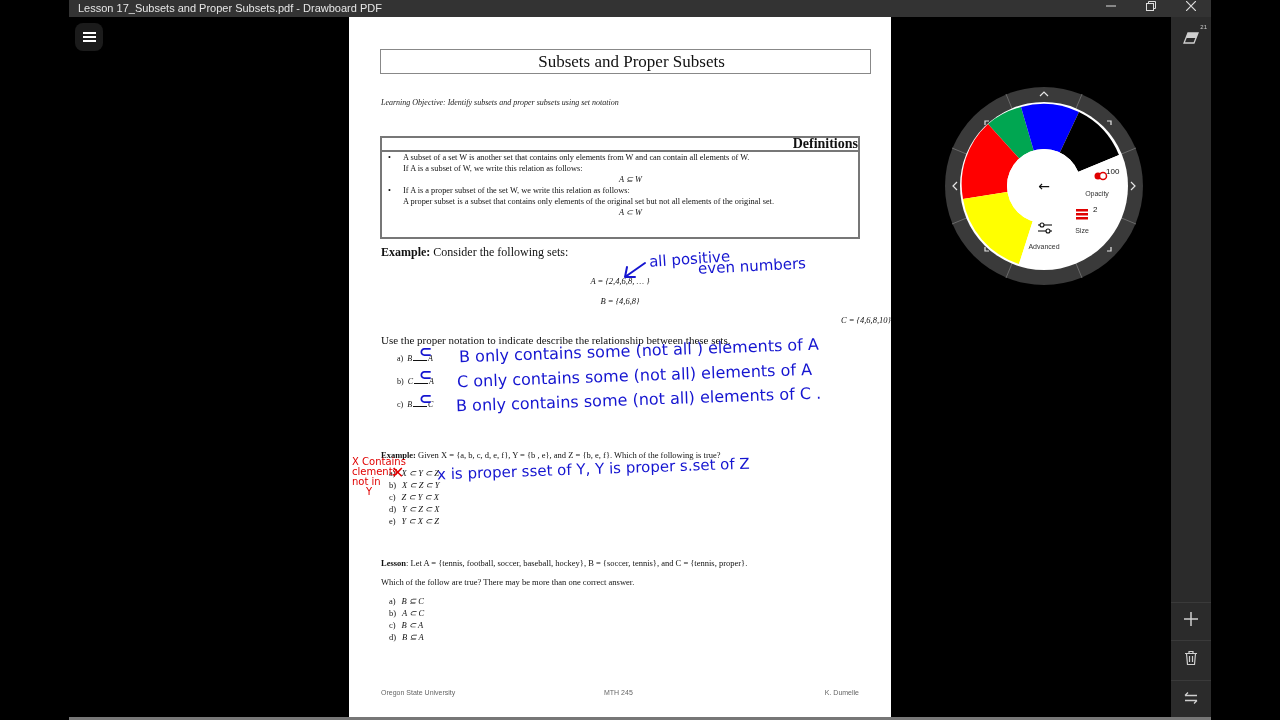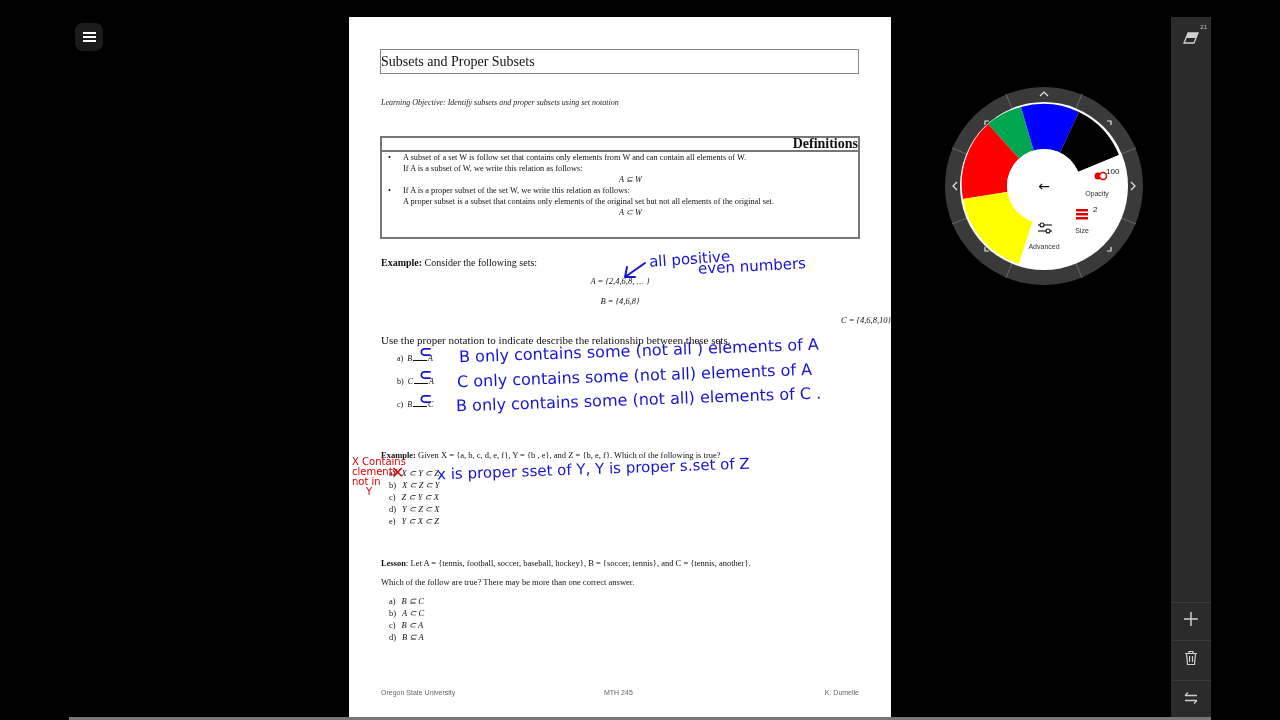--- a/index.html
+++ b/index.html
@@ -5,30 +5,30 @@
   html, body { margin:0; padding:0; }
   body { width:1280px; height:720px; background:#000; position:relative; overflow:hidden; font-family:"Liberation Sans", sans-serif; }
   .window { position:absolute; left:69px; top:0; width:1142px; height:720px; background:#000; }
   .titlebar { position:absolute; left:0; top:0; width:1142px; height:17px; background:#333333; color:#e6e6e6; font-size:11px; line-height:17px; }
   .titlebar .title { position:absolute; left:9px; top:0; }
   .win-btn { position:absolute; top:0; width:40px; height:17px; color:#ddd; text-align:center; font-size:12px; line-height:15px; cursor:pointer; }
   .menu-btn { position:absolute; left:6px; top:23px; width:28px; height:28px; background:#1b1b1b; border-radius:8px; display:flex; align-items:center; justify-content:center; cursor:pointer; }
   .menu-btn span { display:block; width:13px; height:2px; background:#fff; box-shadow:0 -4px 0 #fff, 0 4px 0 #fff; }
 
   .page { position:absolute; left:280px; top:17px; width:542px; height:701px; background:#fff; font-family:"Liberation Serif", serif; color:#111; }
-  .title-box { position:absolute; left:31px; top:32px; width:477px; height:23px; border:1px solid #888; text-align:left; font-size:14px; line-height:23px; }
+  .title-box { position:absolute; left:31px; top:32px; width:477px; height:23px; border:1px solid #888; text-align:center; font-size:17px; line-height:23px;padding-left:12px; }
   .objective { position:absolute; left:32px; top:81px; font-size:8px; font-style:italic; color:#222; }
 
   .def-box { position:absolute; left:31px; top:119px; width:476px; height:99px; border:2px solid #777; font-size:8.3px; }
   .def-head { height:12px; border-bottom:2px solid #777; text-align:right; font-weight:bold; line-height:12px; font-size:14px; }
   .def-item { position:relative; padding-left:21px; line-height:11px; }
   .def-item .bullet { position:absolute; left:6px; top:0; }
   .def-center { text-align:center; font-style:italic; }
 
-  .ex1-label { position:absolute; left:32px; top:240px; font-size:10px; }
+  .ex1-label { position:absolute; left:32px; top:228px; font-size:12px; }
   .bold { font-weight:bold; }
   .set-line { position:absolute; left:0; width:542px; text-align:center; font-size:8.5px; font-style:italic; }
   .instr { position:absolute; left:32px; top:317px; font-size:11px; }
   .q-line { position:absolute; left:48px; font-size:8px; }
   .q-line .var { font-style:italic; }
   .blank { display:inline-block; width:14px; border-bottom:1px solid #111; margin:0 1px; }
 
   .ex2 { position:absolute; left:32px; top:433px; font-size:8.5px; }
   .opt { position:absolute; left:40px; font-size:8.5px; }
   .opt .m { font-style:italic; margin-left:6px; }
@@ -45,34 +45,53 @@
   .tb-count { position:absolute; right:4px; top:3px; font-size:6px; color:#ccc; }
   .tb-sep { position:absolute; left:0; width:40px; height:1px; background:#3a3a3a; }
 
   .radial { position:absolute; left:945px; top:87px; width:198px; height:198px; }
   .bottombar { position:absolute; left:69px; top:717px; width:1142px; height:3px; background:#777; }
 </style>
 </head>
 <body>
 
 <div class="window">
+  <div class="titlebar">
+    <span class="title">Lesson 17_Subsets and Proper Subsets.pdf - Drawboard PDF</span>
+    <div class="win-btn" style="left:1022px;">
+      <svg width="10" height="10">
+          <line x1="0" y1="5" x2="10" y2="5" stroke="#ddd" stroke-width="1"></line>
+        </svg>
+    </div>
+    <div class="win-btn" style="left:1062px;">
+      <svg width="10" height="10">
+          <rect x="0.5" y="2.5" width="7" height="7" fill="none" stroke="#ddd"></rect>
+          <path d="M2.5 2.5 V0.5 H9.5 V7.5 H7.5" fill="none" stroke="#ddd"></path>
+        </svg>
+    </div>
+    <div class="win-btn" style="left:1102px;">
+      <svg width="10" height="10">
+          <path d="M0 0 L10 10 M10 0 L0 10" stroke="#ddd" stroke-width="1.2"></path>
+        </svg>
+    </div>
+  </div>
 
   <div class="menu-btn">
     <span></span>
   </div>
 
   <div class="page">
     <div class="title-box">Subsets and Proper Subsets</div>
     <div class="objective">Learning Objective: Identify subsets and proper subsets using set notation</div>
 
     <div class="def-box">
       <div class="def-head">Definitions</div>
       <div class="def-item">
         <span class="bullet">•</span>
-        <div>A subset of a set W is follow set that contains only elements from W and can contain all elements of W.</div>
+        <div>A subset of a set W is another set that contains only elements from W and can contain all elements of W.</div>
         <div>If A is  a subset of W, we write this relation as follows:</div>
         <div class="def-center">A ⊆ W</div>
       </div>
       <div class="def-item">
         <span class="bullet">•</span>
         <div>If A is a proper subset of the set W, we write this relation as follows:</div>
         <div>A proper subset is a subset that contains only elements of the original set but not all elements of the original set.</div>
         <div class="def-center">A ⊂ W</div>
       </div>
     </div>
@@ -103,21 +122,21 @@
       <span class="bold">Example:</span>
       <span>Given X = {a, b, c, d, e, f}, Y = {b , e}, and Z = {b, e, f}. Which of the following is true?</span>
     </div>
     <div class="opt" style="top:451px;"><span>a)</span><span class="m">X ⊂ Y ⊂ Z</span></div>
     <div class="opt" style="top:463px;"><span>b)</span><span class="m">X ⊂ Z ⊂ Y</span></div>
     <div class="opt" style="top:475px;"><span>c)</span><span class="m">Z ⊂ Y ⊂ X</span></div>
     <div class="opt" style="top:487px;"><span>d)</span><span class="m">Y ⊂ Z ⊂ X</span></div>
     <div class="opt" style="top:499px;"><span>e)</span><span class="m">Y ⊂ X ⊂ Z</span></div>
 
     <div class="ex3">
-      <span class="bold">Lesson</span><span>: Let A = {tennis, football, soccer, baseball, hockey}, B = {soccer, tennis}, and C = {tennis, another}.</span>
+      <span class="bold">Lesson</span><span>: Let A = {tennis, football, soccer, baseball, hockey}, B = {soccer, tennis}, and C = {tennis, proper}.</span>
     </div>
     <div class="ex3b">Which of the follow are true? There may be more than one correct answer.</div>
     <div class="opt" style="top:579px;"><span>a)</span><span class="m">B ⊆ C</span></div>
     <div class="opt" style="top:591px;"><span>b)</span><span class="m">A ⊂ C</span></div>
     <div class="opt" style="top:603px;"><span>c)</span><span class="m">B ⊂ A</span></div>
     <div class="opt" style="top:615px;"><span>d)</span><span class="m">B ⊆ A</span></div>
 
     <div class="footer" style="left:32px;">Oregon State University</div>
     <div class="footer" style="left:255px;">MTH 245</div>
     <div class="footer" style="right:32px;">K. Dumelle</div>

